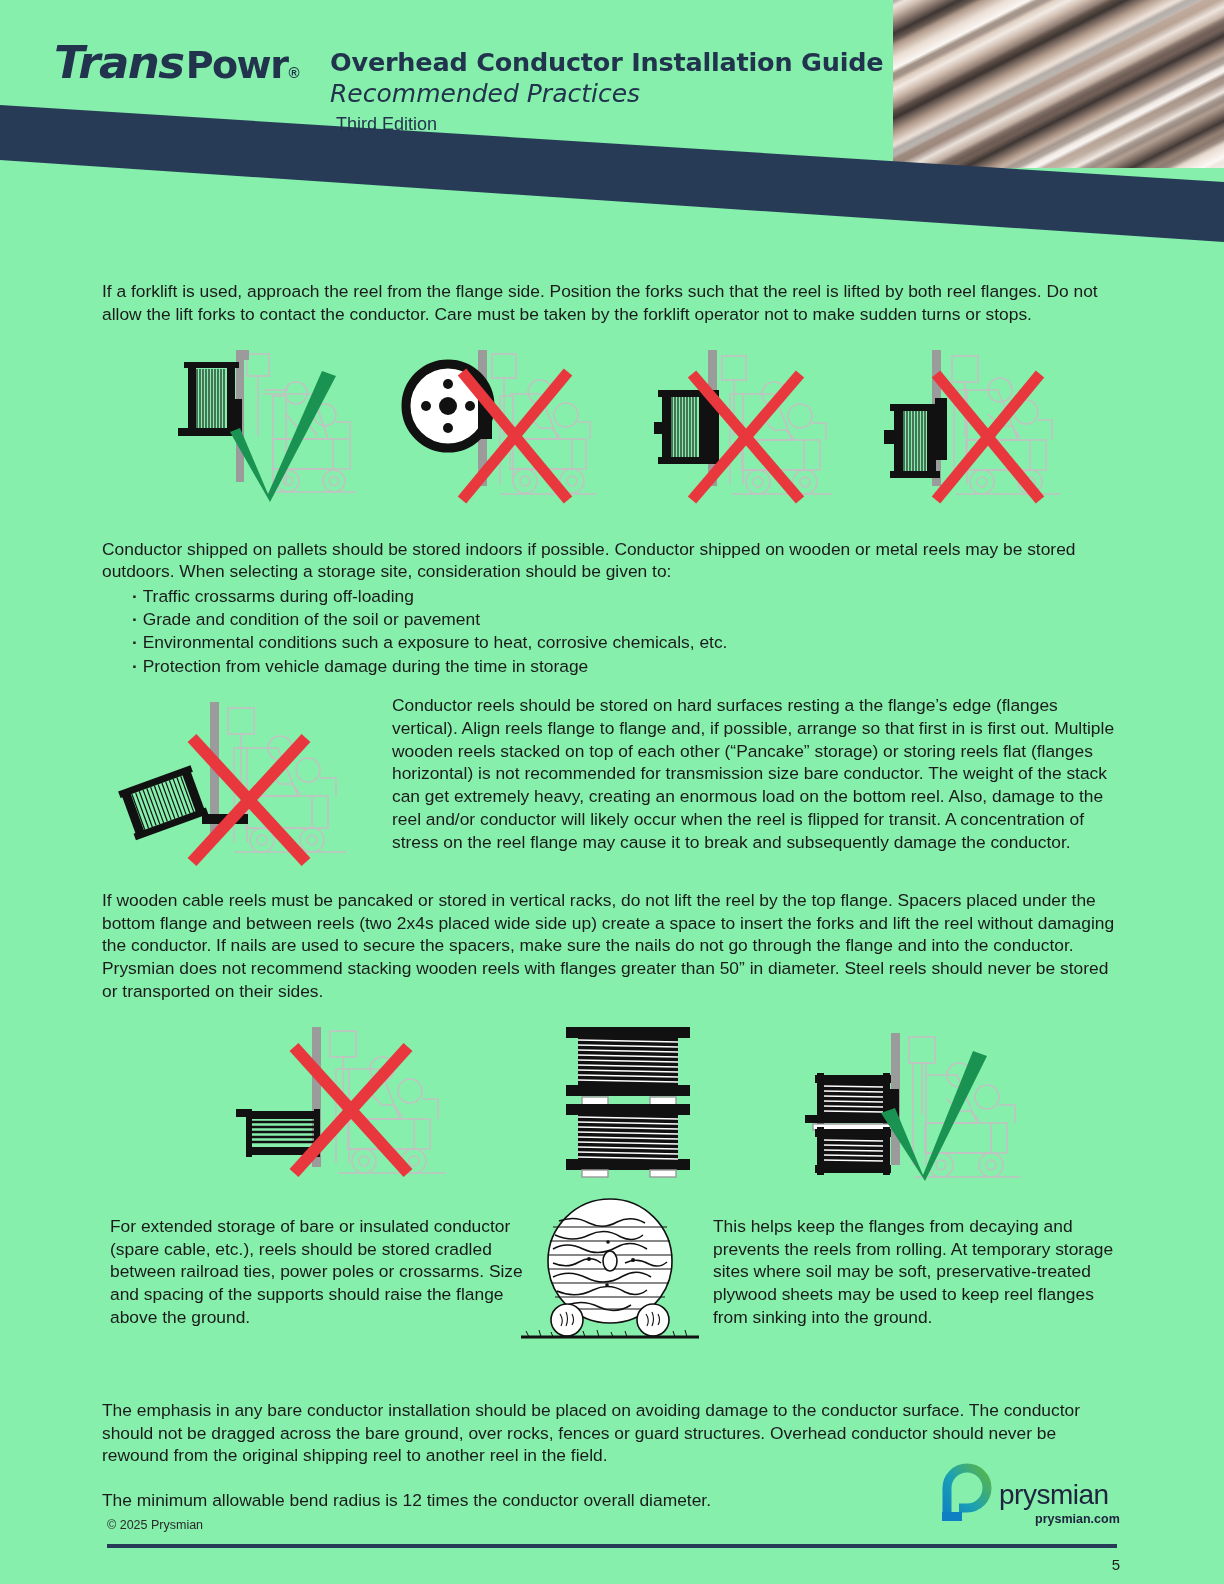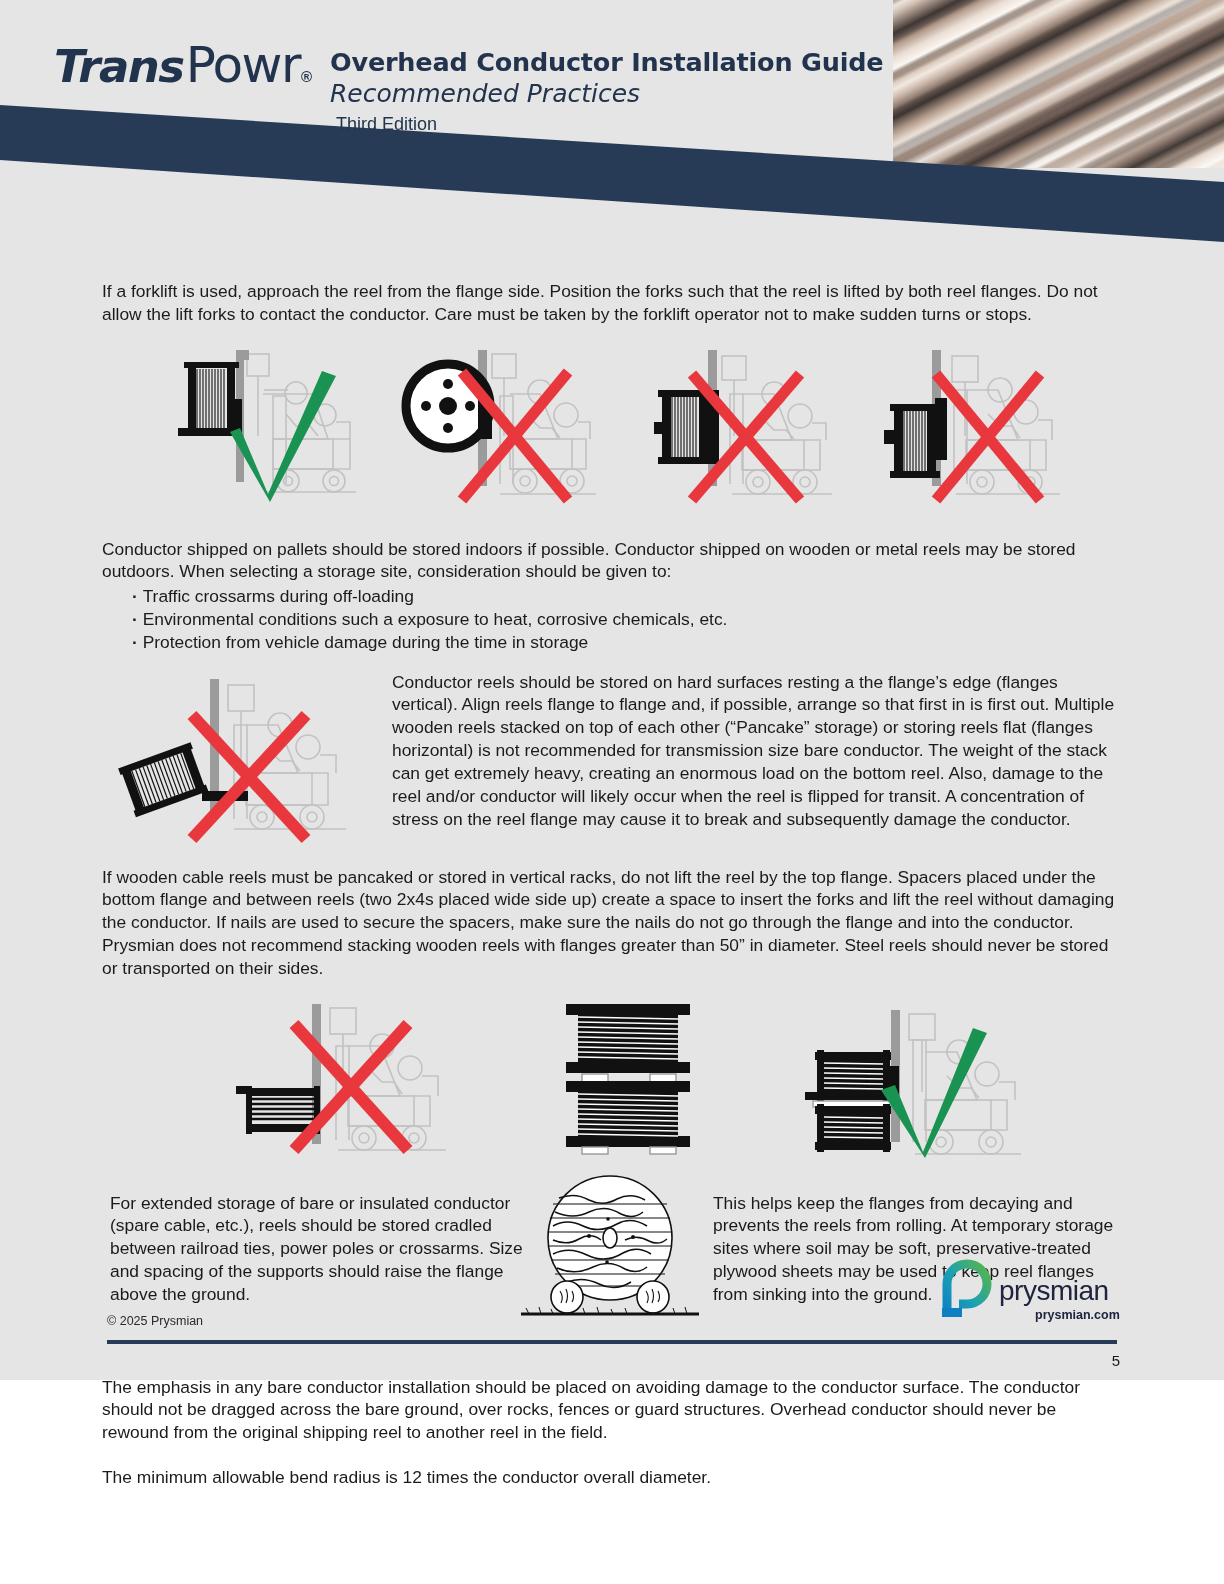--- a/index.html
+++ b/index.html
@@ -3,21 +3,21 @@
 <meta charset="utf-8">
 <style>
   * { box-sizing: border-box; margin: 0; padding: 0; }
   html, body {
     width: 1224px; height: 1584px;
     background: #ffffff;
     font-family: "Liberation Sans", sans-serif;
     color: #1a1a1a;
     overflow: hidden;
   }
-  .page { position: relative; width: 1224px; height: 1380px; background:#e5e5e5; }
+  .page { position: relative; width: 1224px; height: 1584px; background:#86efac; }
 
   
   .header { position: absolute; left:0; top:0; width:1224px; height:258px; overflow:hidden; }
 
   .cable-photo {
     position:absolute; left:893px; top:0; width:331px; height:168px;
     background:
       repeating-linear-gradient(-27deg,
         rgba(255,255,255,0.0) 0px,
         rgba(255,255,255,0.0) 6px,
@@ -46,22 +46,22 @@
     clip-path: polygon(0 105px, 1224px 182px, 1224px 242px, 0 160px);
   }
 
   .brand { position:absolute; left:54px; top:40px; z-index:4; }
   .brand-logo { display:flex; align-items:baseline; color:#22334d; }
   .brand-trans {
     font-family:"DejaVu Sans", sans-serif; font-style:italic; font-weight:700;
     font-size:45px; letter-spacing:-1.5px; line-height:1;
   }
   .brand-powr {
-    font-family:"DejaVu Sans", sans-serif; font-weight:400;
-    font-size:50px; letter-spacing:-1.5px; line-height:1; margin-left:2px;
+    font-family:"DejaVu Sans", sans-serif; font-weight:700;
+    font-size:38px; letter-spacing:-1.5px; line-height:1; margin-left:2px;
   }
   .brand-reg { font-size:15px; font-weight:700; vertical-align:super; margin-left:1px; }
 
   .title-block { position:absolute; left:330px; top:48px; z-index:4; color:#22334d; }
   .doc-title { font-family:"DejaVu Sans", sans-serif; font-weight:700; font-size:25.5px; letter-spacing:-0.2px; line-height:1.15; }
   .doc-subtitle { font-family:"DejaVu Sans", sans-serif; font-style:italic; font-weight:500; font-size:25px; line-height:1.25; margin-top:1px; }
   .doc-edition { position:absolute; left:6px; top:66px; font-size:18px; color:#22334d; font-weight:400; }
 
   
   .content { position:absolute; left:0; top:258px; width:1224px; }
@@ -320,20 +320,21 @@
             <line x1="170" y1="30" x2="66" y2="156"></line>
           </g>
         </svg>
       </div>
     </div>
 
     <div class="col" style="margin-top:26px;">
       <p class="body">Conductor shipped on pallets should be stored indoors if possible. Conductor shipped on wooden or metal reels may be stored outdoors. When selecting a storage site, consideration should be given to:</p>
       <ul class="bullets">
         <li>Traffic crossarms during off-loading</li>
+        <li>Grade and condition of the soil or pavement</li>
         <li>Environmental conditions such a exposure to heat, corrosive chemicals, etc.</li>
         <li>Protection from vehicle damage during the time in storage</li>
       </ul>
     </div>
 
     <div class="floatwrap">
       <div class="float-fig">
         <svg width="270" height="172" viewBox="0 0 270 172">
           <g stroke="#c2c2c2" stroke-width="1.6" fill="none">
             <path d="M128 148 L128 54 L141 54 L141 148"></path>

